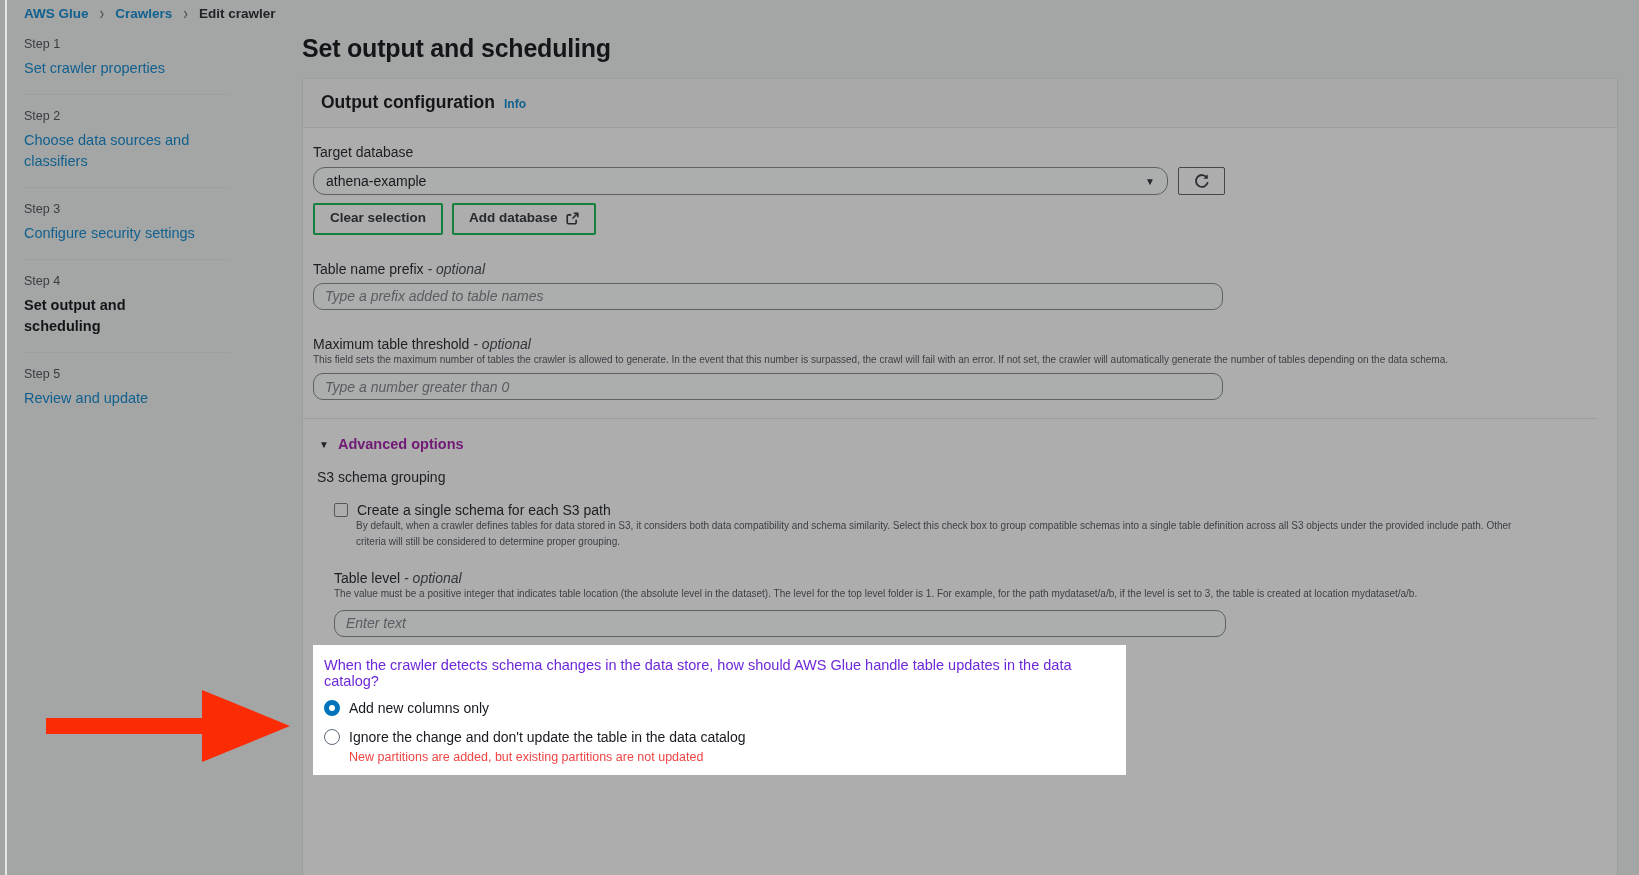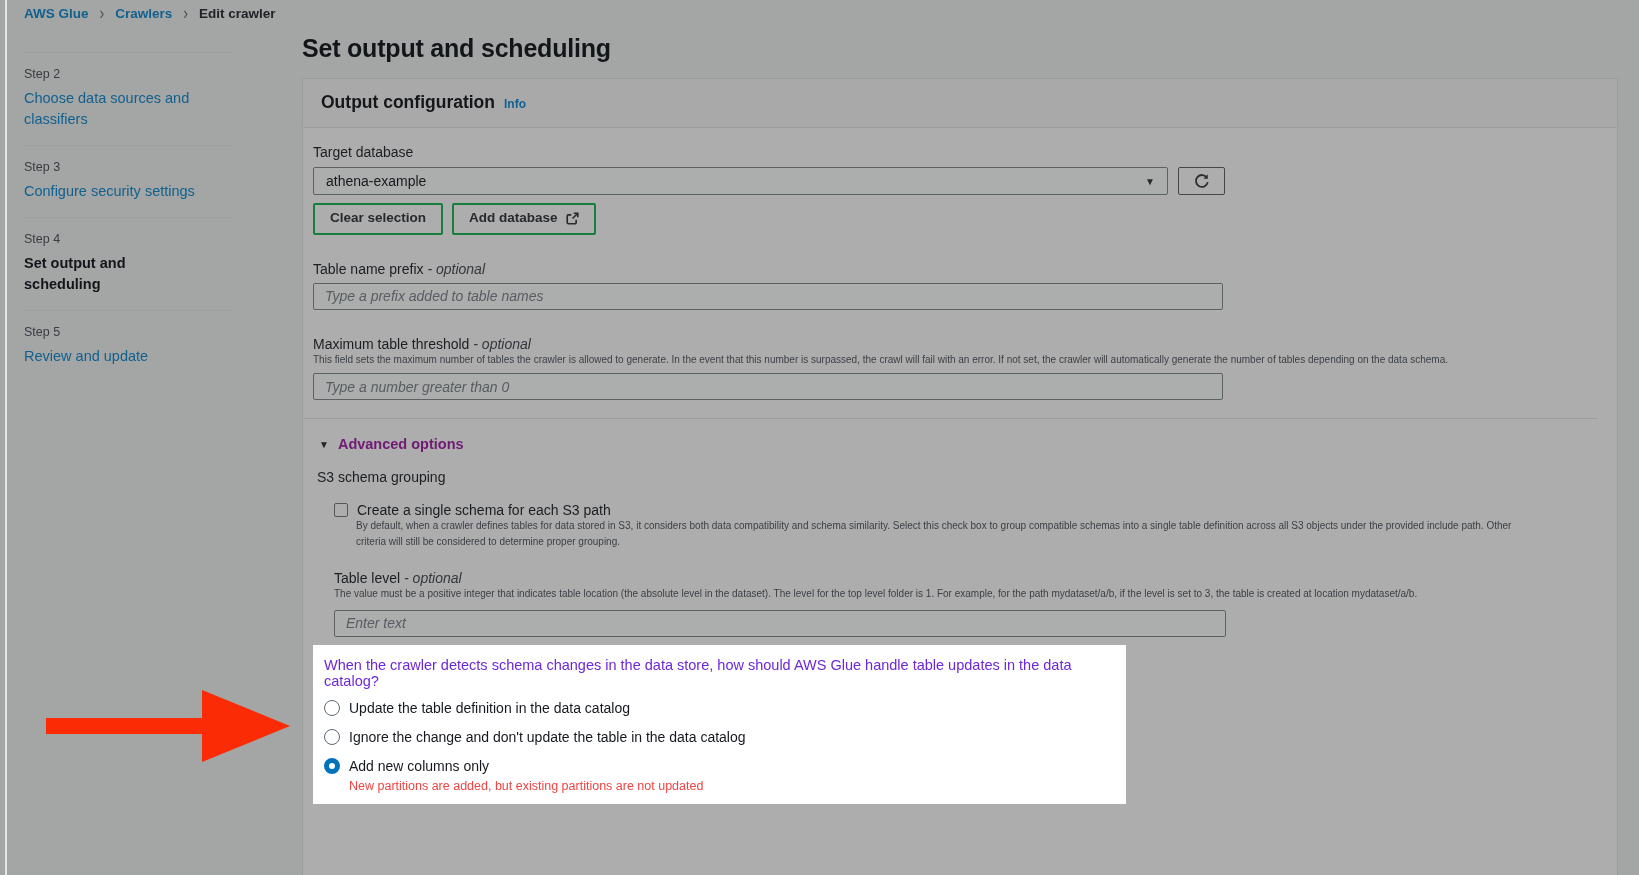--- a/index.html
+++ b/index.html
@@ -34,32 +34,32 @@
     padding:13px 20px 14px 18px; display:flex; align-items:baseline; gap:9px; }
   .card-title { font-size:17.5px; font-weight:bold; color:#141619; }
   .info-link { font-size:12px; font-weight:bold; color:var(--dimmed-link,#11618f); cursor:pointer; }
   .card-body { padding:16px 20px 20px 10px; }
 
   .field-label { font-size:14px; color:#1b1e22; }
   .optional { font-style:italic; color:#33373c; }
   .field-desc { font-size:10px; color:#3c4046; line-height:1.55; margin-top:0; max-width:1240px; }
 
   .select-row { display:flex; gap:10px; margin-top:7px; }
-  .select-box { width:855px; height:28px; border:1px solid var(--input-border,#5c6166); border-radius:2px;
+  .select-box { width:855px; height:28px; border:1px solid var(--input-border,#5c6166); border-radius:12px;
     display:flex; align-items:center; justify-content:space-between; padding:0 12px; font-size:14px; color:#17191d;
     background:#acadad; cursor:pointer; }
   .select-caret { font-size:10px; color:#24282c; }
   .refresh-btn { width:47px; height:28px; border:1px solid #43474c; border-radius:2px; background:transparent;
     display:grid; place-items:center; color:#2b2f34; cursor:pointer; }
   .btn-row { display:flex; gap:9px; margin-top:8px; }
   .btn { border:2px solid #15803d; border-radius:2px; background:transparent; color:#26292d;
     font-family:"Liberation Sans",sans-serif; font-size:13.5px; font-weight:bold; padding:4px 15px 5px 15px;
     display:inline-flex; align-items:center; gap:8px; cursor:pointer; line-height:1.4; }
 
-  .text-input { display:block; width:910px; height:27px; border:1px solid var(--input-border,#5c6166); border-radius:2px;
+  .text-input { display:block; width:910px; height:27px; border:1px solid var(--input-border,#5c6166); border-radius:10px;
     background:#acadad; margin-top:6px; padding:0 11px; font-family:"Liberation Sans",sans-serif;
     font-size:14px; color:#17191d; }
   .text-input::placeholder { font-style:italic; color:#585d62; opacity:1; }
 
   .mt26 { margin-top:26px; }
   .section-divider { border:none; border-top:1px solid var(--border,#9b9e9e); margin:18px 0 0 -10px; }
 
   .advanced-header { display:flex; align-items:center; gap:9px; margin:17px 0 0 6px; cursor:pointer; }
   .adv-caret { font-size:10px; color:#22262a; }
   .advanced-title { font-size:14.5px; font-weight:bold; color:#701a75; }
@@ -97,20 +97,24 @@
 
   <div class="breadcrumb">
     <span class="crumb-link">AWS Glue</span>
     <span class="crumb-sep">›</span>
     <span class="crumb-link">Crawlers</span>
     <span class="crumb-sep">›</span>
     <span class="crumb-current">Edit crawler</span>
   </div>
 
   <div class="sidebar">
+    <div class="step">
+      <div class="step-label">Step 1</div>
+      <div class="step-link">Set crawler properties</div>
+    </div>
     <hr class="step-divider">
     <div class="step">
       <div class="step-label">Step 2</div>
       <div class="step-link">Choose data sources and classifiers</div>
     </div>
     <hr class="step-divider">
     <div class="step">
       <div class="step-label">Step 3</div>
       <div class="step-link">Configure security settings</div>
     </div>
@@ -195,35 +199,31 @@
         <div class="field-label indent1" style="margin-top:21px;">
           <span>Table level</span>
           <span class="optional">- optional</span>
         </div>
         <div class="field-desc indent1" style="max-width:1178px;">The value must be a positive integer that indicates table location (the absolute level in the dataset). The level for the top level folder is 1. For example, for the path mydataset/a/b, if the level is set to 3, the table is created at location mydataset/a/b.</div>
         <input class="text-input indent1" type="text" style="width: 892px; margin-top: 8px;" placeholder="Enter text">
 
         <div class="spotlight">
           <div class="spot-question">When the crawler detects schema changes in the data store, how should AWS Glue handle table updates in the data catalog?</div>
 
+
           <div class="radio-row">
-            <span class="radio"></span>
-            <span class="radio-label">Update the table definition in the data catalog</span>
+            <span class="radio is-on"></span>
+            <span class="radio-label">Add new columns only</span>
           </div>
 
           <div class="radio-row">
             <span class="radio"></span>
             <span class="radio-label">Ignore the change and don't update the table in the data catalog</span>
           </div>
 
-          <div class="radio-row">
-            <span class="radio is-on"></span>
-            <span class="radio-label">Add new columns only</span>
-          </div>
-
           <div class="spot-note">New partitions are added, but existing partitions are not updated</div>
         </div>
 
       </div>
     </div>
   </div>
 
   <div class="arrow">
     <div class="arrow-shaft"></div>
     <div class="arrow-head"></div>

